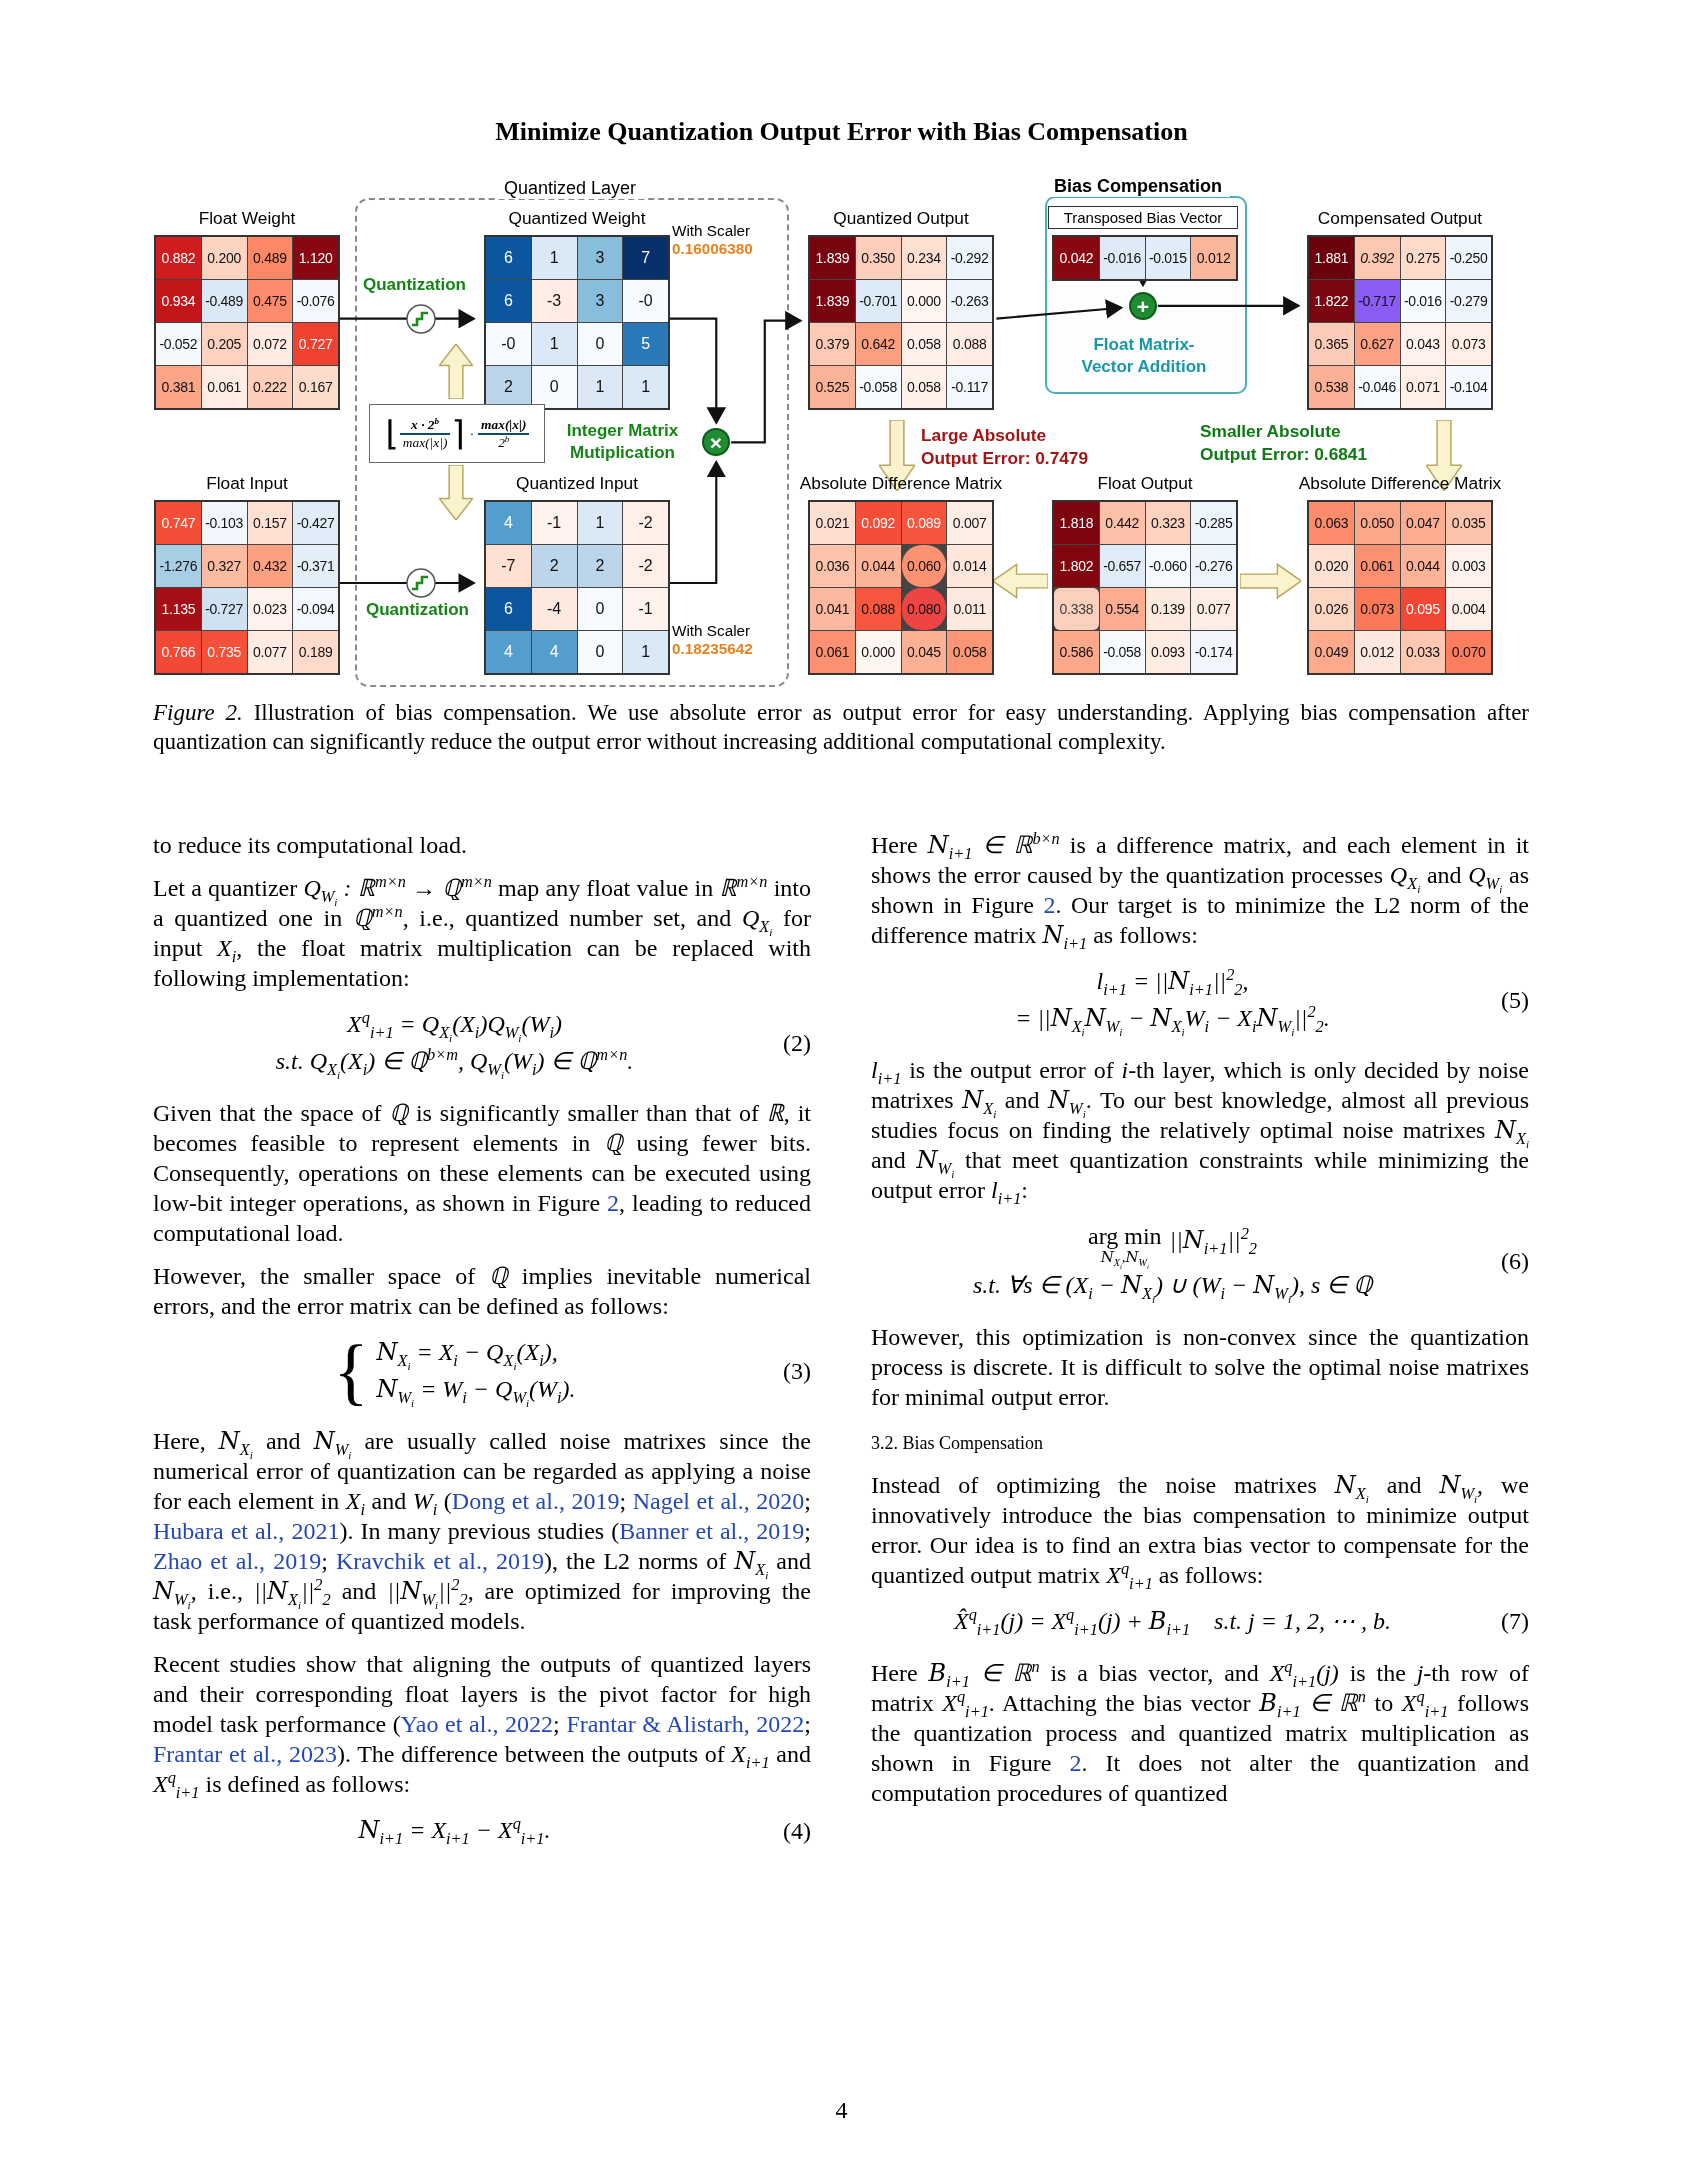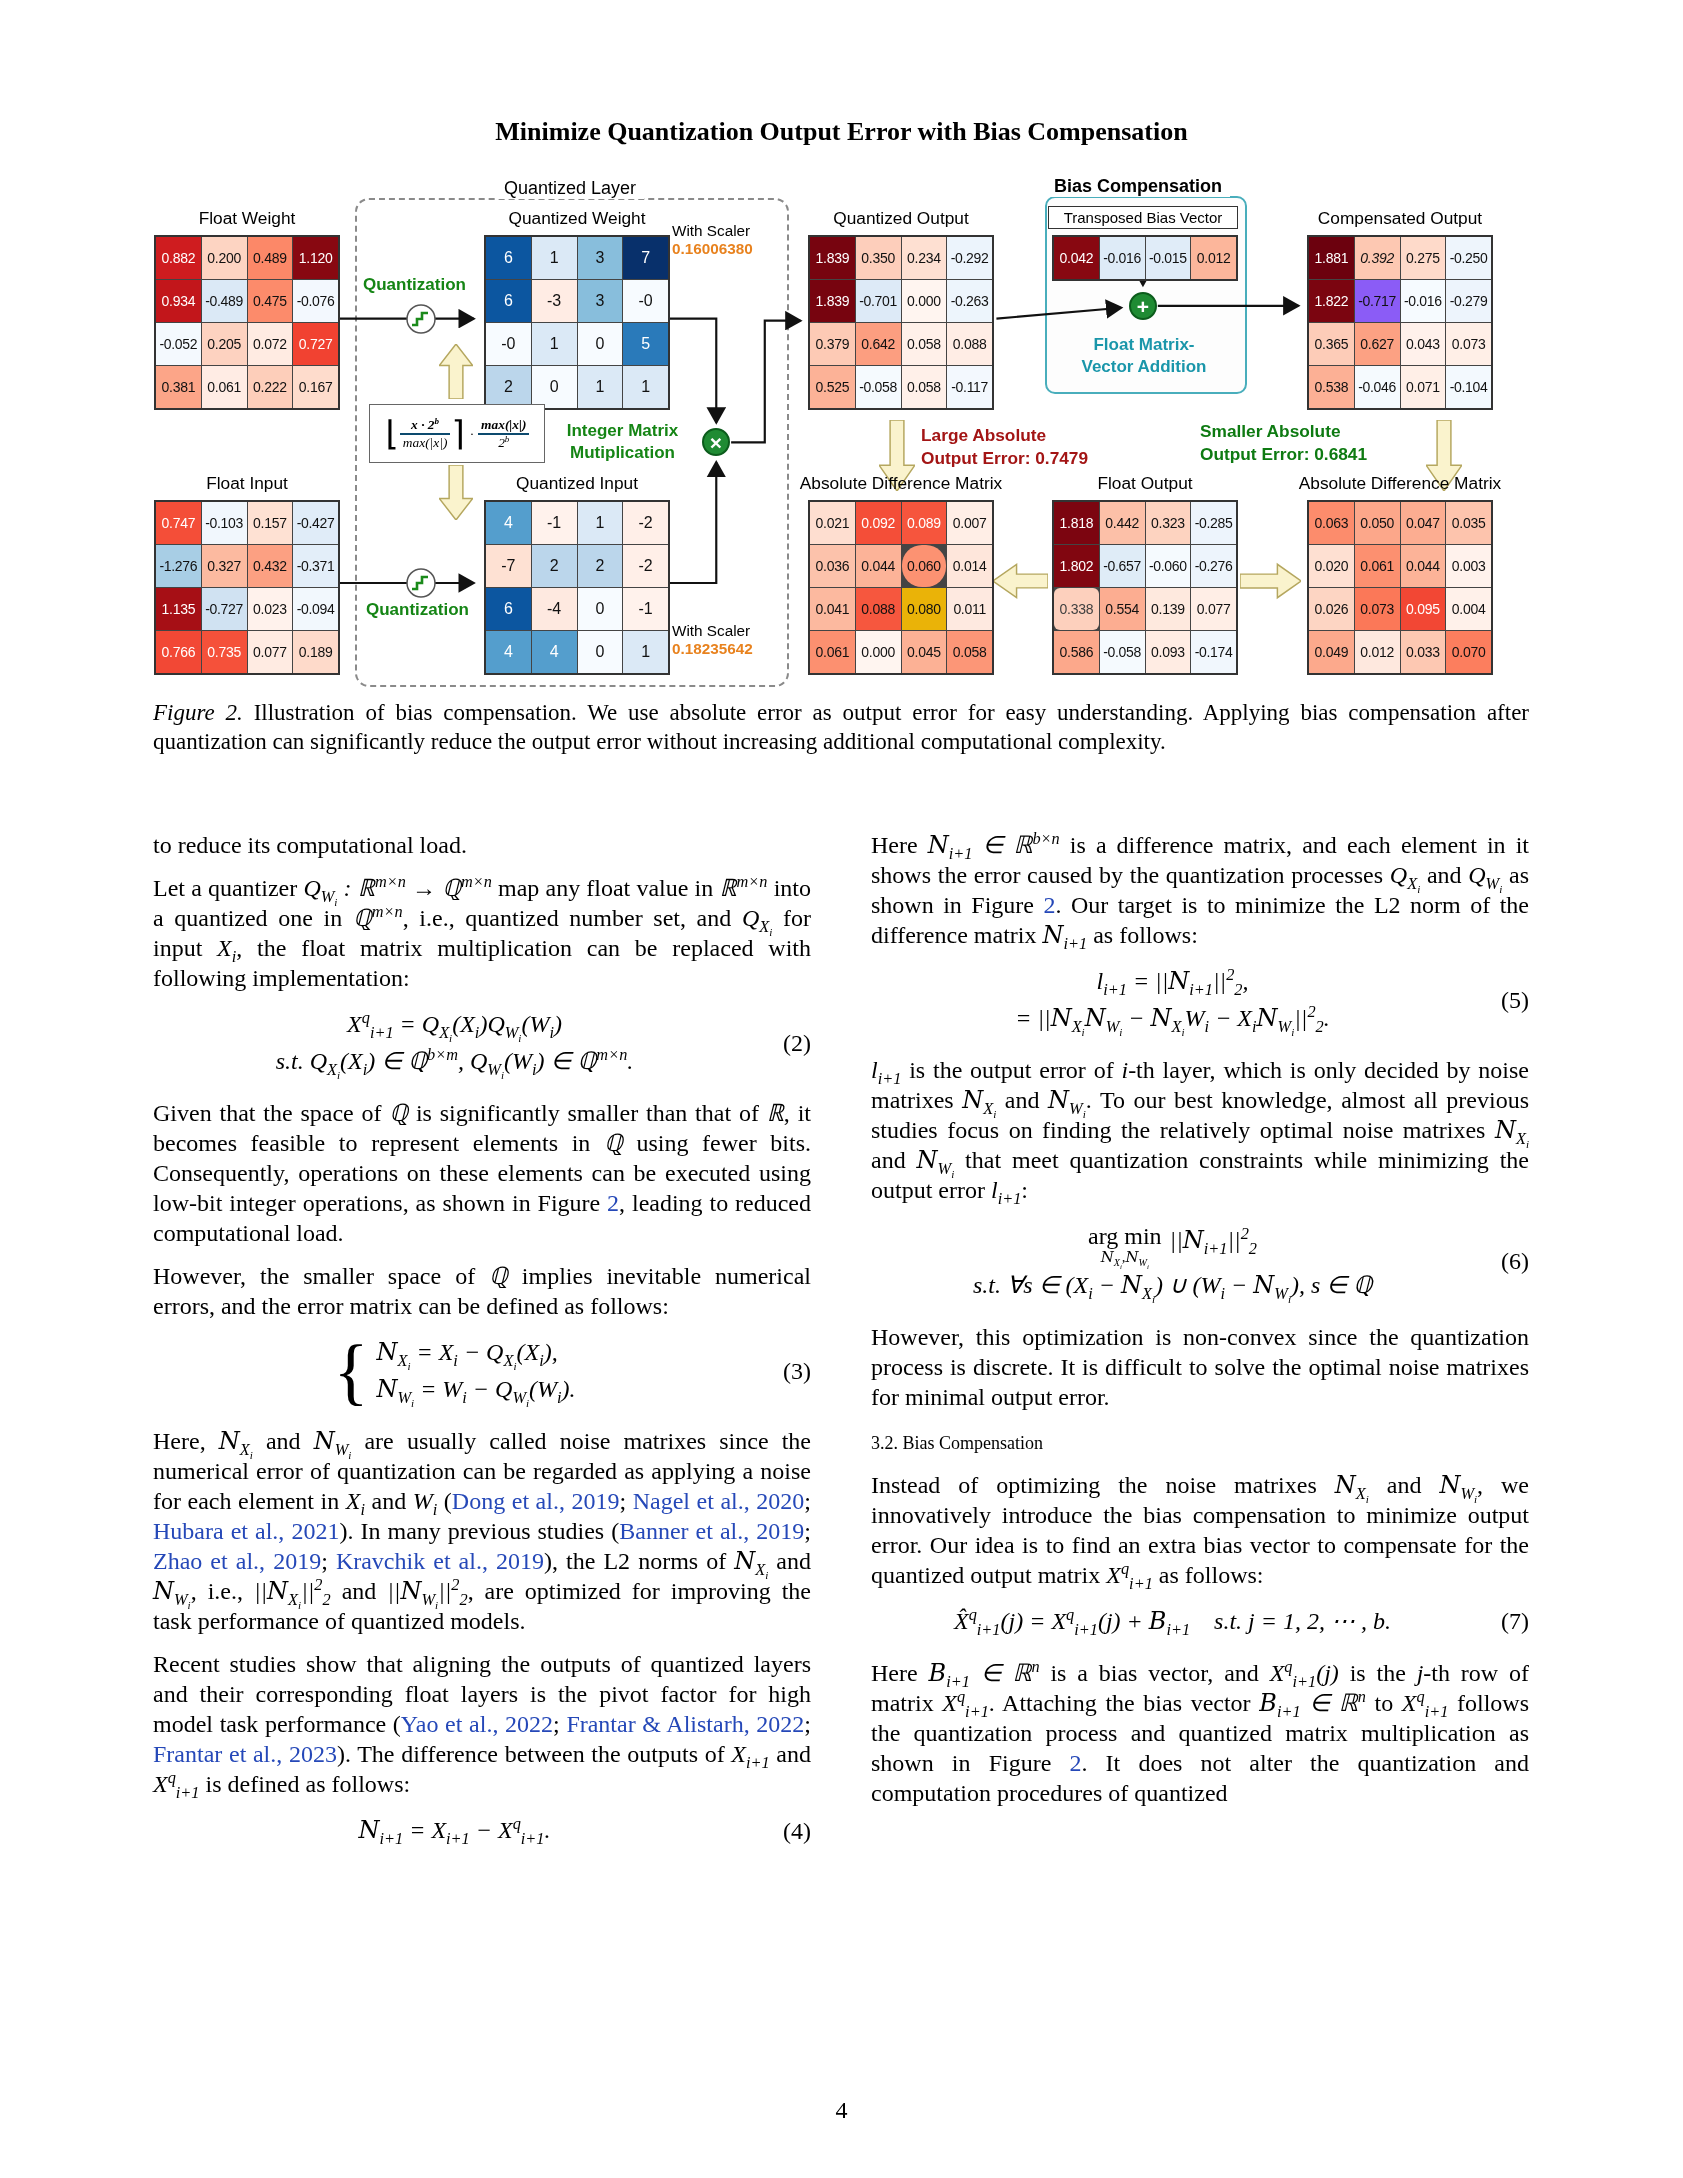--- a/index.html
+++ b/index.html
@@ -324,21 +324,21 @@
         <div class="m-cell" style="background: rgb(254, 222, 208); color: rgb(17, 17, 17);">0.021</div>
         <div class="m-cell" style="background: rgb(244, 78, 56); color: rgb(255, 255, 255);">0.092</div>
         <div class="m-cell" style="background: rgb(246, 85, 61); color: rgb(255, 255, 255);">0.089</div>
         <div class="m-cell" style="background: rgb(255, 238, 230); color: rgb(17, 17, 17);">0.007</div>
         <div class="m-cell" style="background: rgb(252, 194, 171); color: rgb(17, 17, 17);">0.036</div>
         <div class="m-cell" style="background: rgb(252, 179, 152); color: rgb(17, 17, 17);">0.044</div>
         <div class="m-cell" style="background: rgb(252, 146, 114); color: rgb(17, 17, 17); border-radius: 20px;">0.060</div>
         <div class="m-cell" style="background: rgb(254, 230, 219); color: rgb(17, 17, 17);">0.014</div>
         <div class="m-cell" style="background: rgb(252, 185, 159); color: rgb(17, 17, 17);">0.041</div>
         <div class="m-cell" style="background: rgb(246, 87, 62); color: rgb(17, 17, 17);">0.088</div>
-        <div class="m-cell" style="background: #eab308; color: rgb(17, 17, 17);">0.080</div>
+        <div class="m-cell" style="background: #ef4444; color: rgb(17, 17, 17); border-radius: 19px;">0.080</div>
         <div class="m-cell" style="background: rgb(254, 233, 224); color: rgb(17, 17, 17);">0.011</div>
         <div class="m-cell" style="background: rgb(252, 144, 112); color: rgb(17, 17, 17);">0.061</div>
         <div class="m-cell" style="background: rgb(255, 245, 240); color: rgb(17, 17, 17);">0.000</div>
         <div class="m-cell" style="background: rgb(252, 177, 149); color: rgb(17, 17, 17);">0.045</div>
         <div class="m-cell" style="background: rgb(252, 150, 119); color: rgb(17, 17, 17);">0.058</div>
       </div>
     </div>
     <div class="matrix pos-float-output">
       <div class="m-label">Float Output</div>
       <div class="m-grid" style="grid-template-columns: repeat(4, 1fr);">

